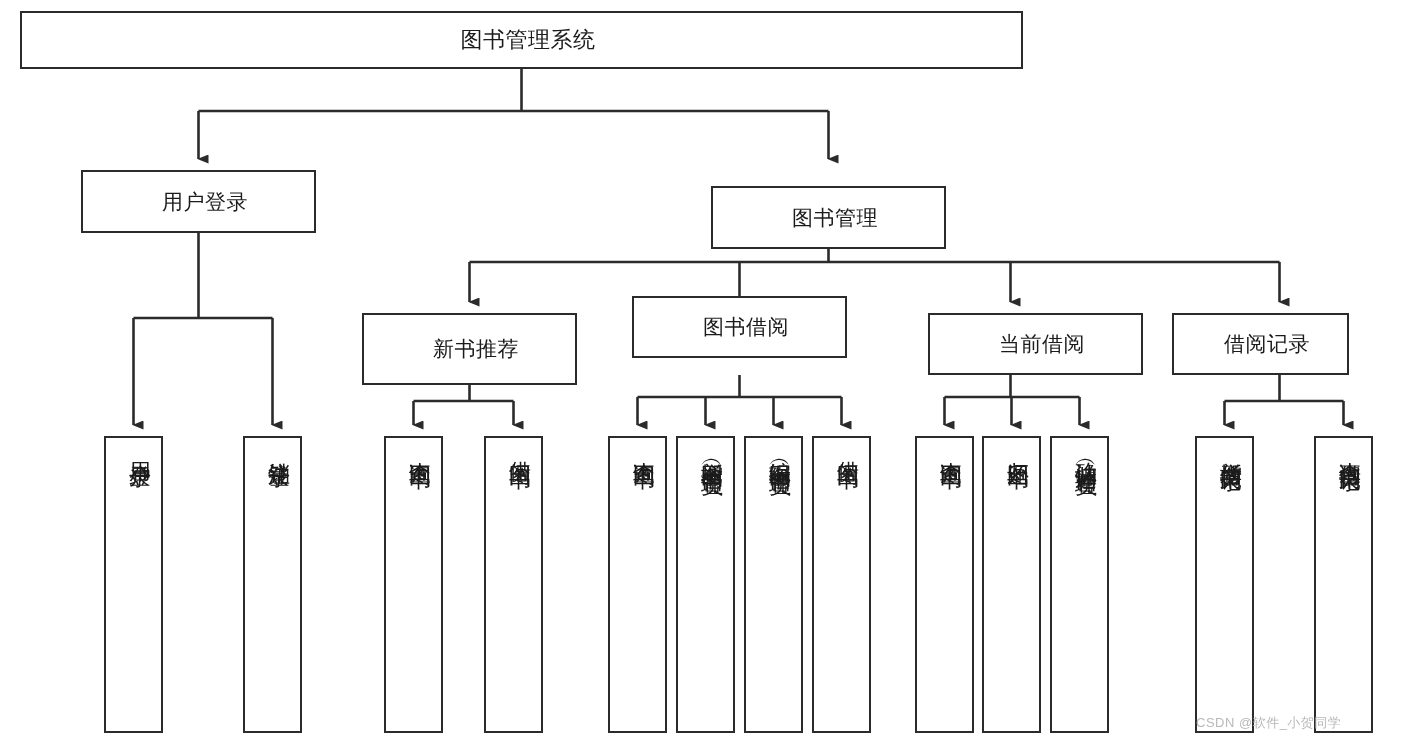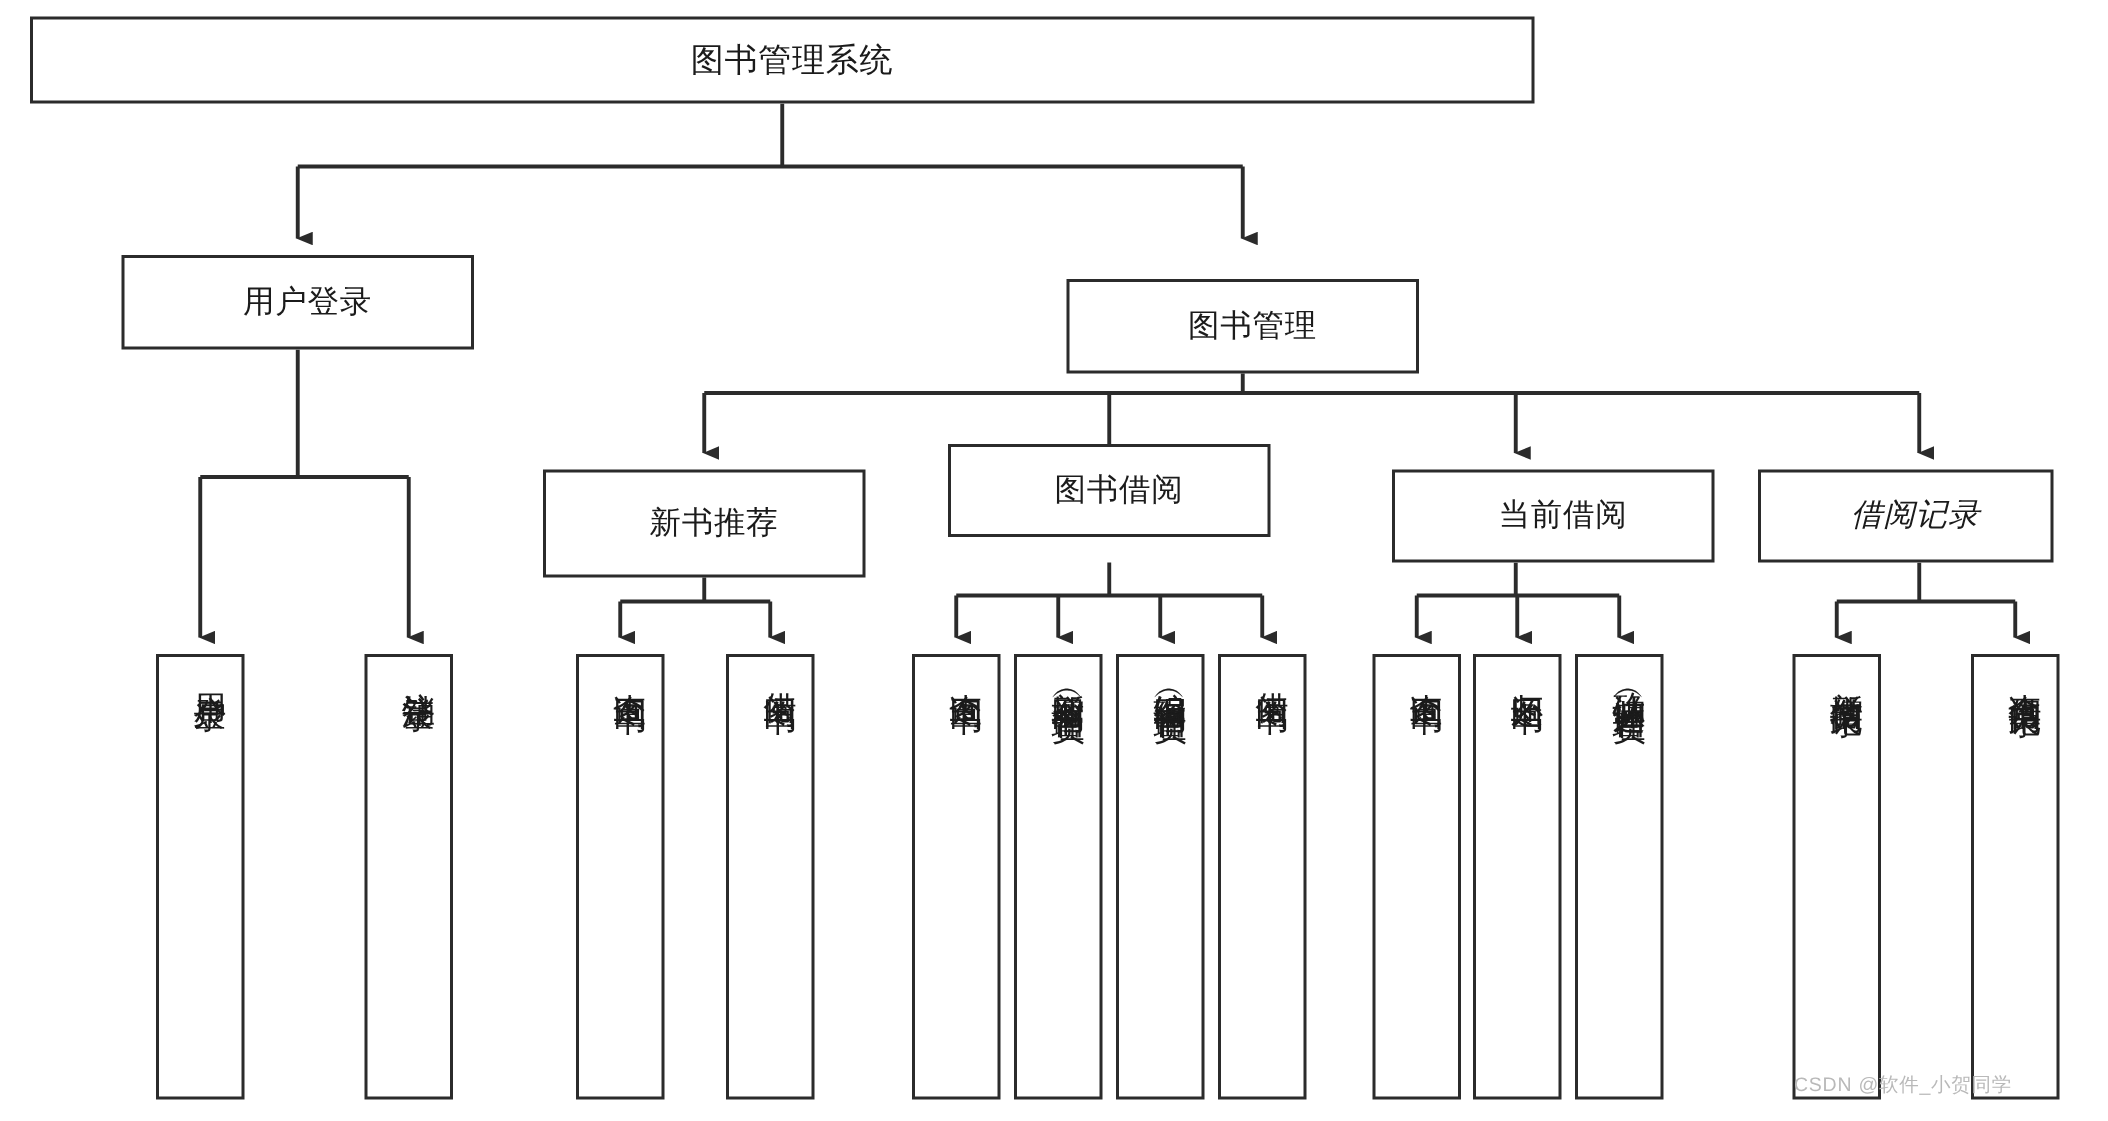--- a/index.html
+++ b/index.html
@@ -136,21 +136,21 @@
   </div>
 
   <div class="node horizontal" style="left:632px;top:296px;width:215px;height:62px;">
     <span class="label">图书借阅</span>
   </div>
 
   <div class="node horizontal" style="left:903px;top:313px;width:215px;height:62px;margin-left:25px;">
     <span class="label">当前借阅</span>
   </div>
 
-  <div class="node horizontal" style="left:1172px;top:313px;width:197px;height:62px;font-style:italic;">
+  <div class="node horizontal" style="left:1172px;top:313px;width:177px;height:62px;">
     <span class="label">借阅记录</span>
   </div>
 
   <div class="node vertical" style="left:104px;top:436px;width:59px;height:297px;">
     <span class="label">用户登录</span>
   </div>
 
   <div class="node vertical" style="left:243px;top:436px;width:59px;height:297px;">
     <span class="label">注销登录</span>
   </div>

